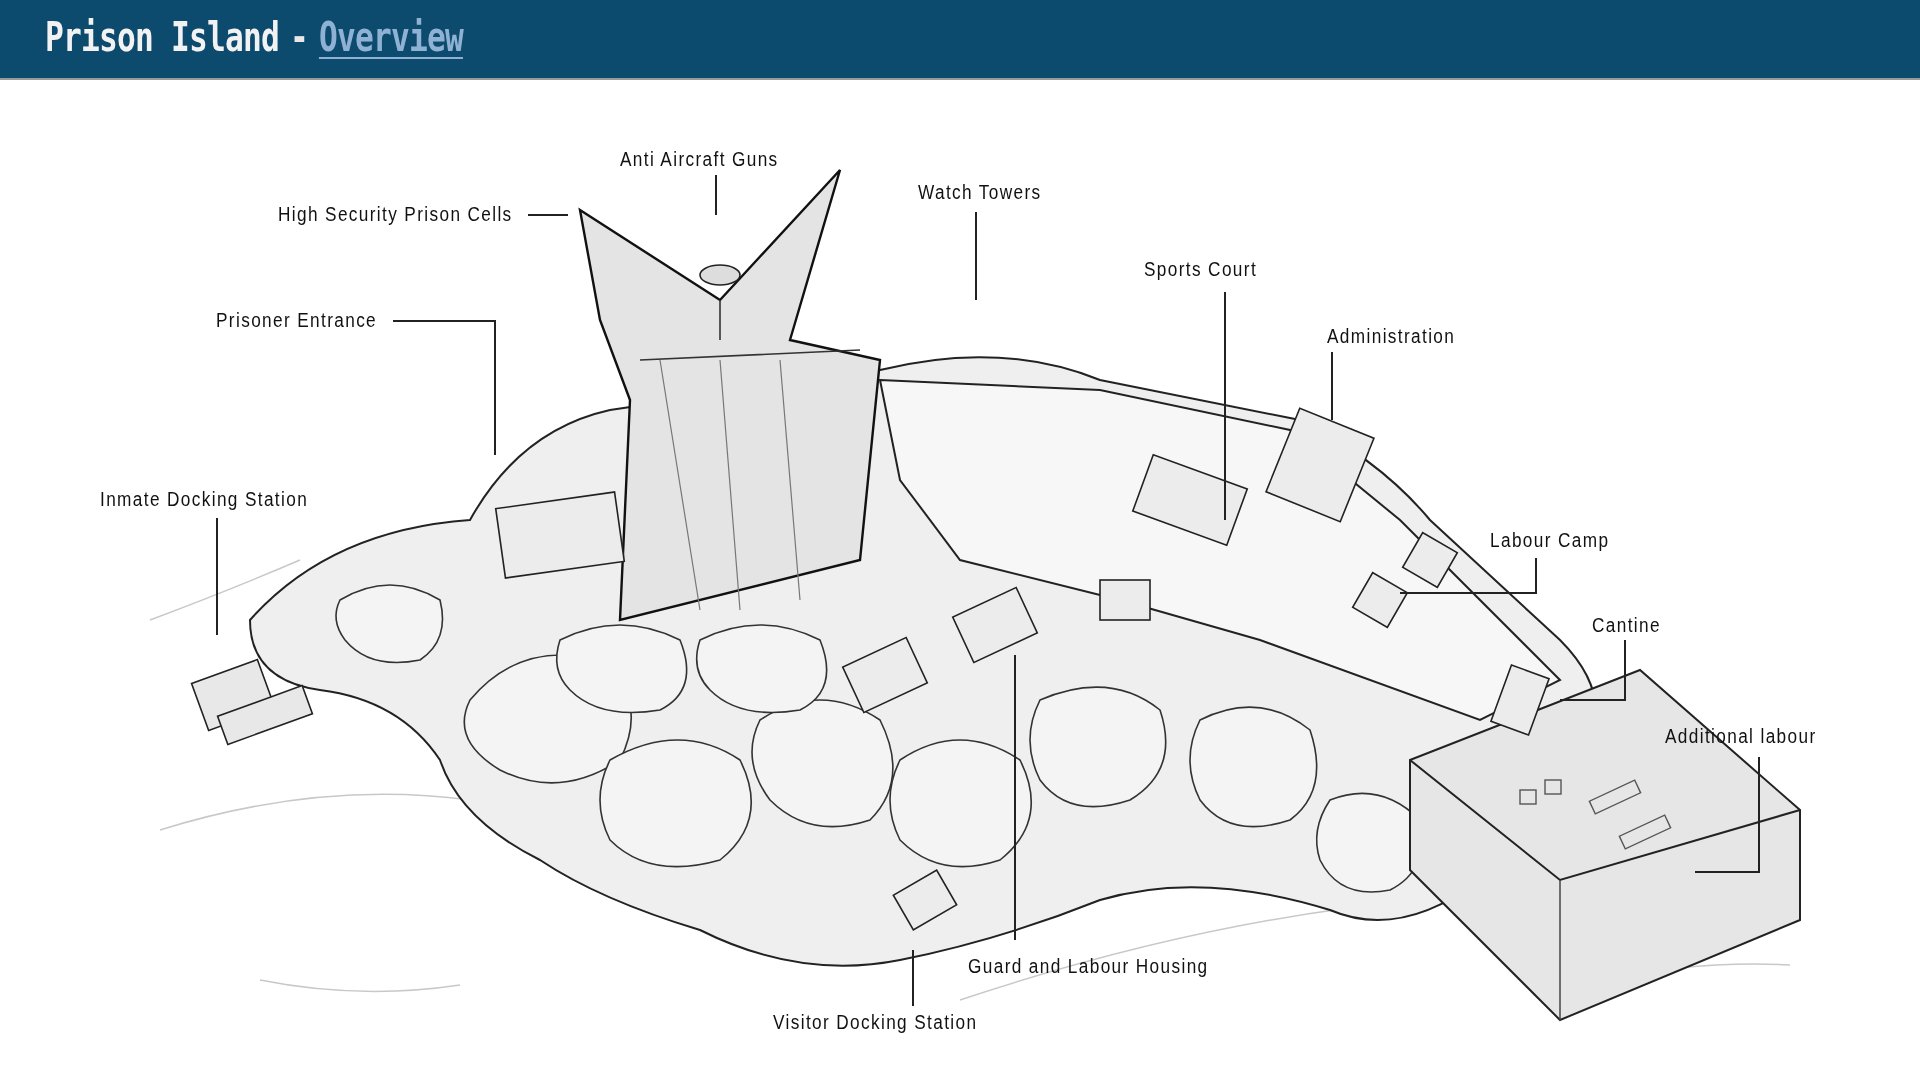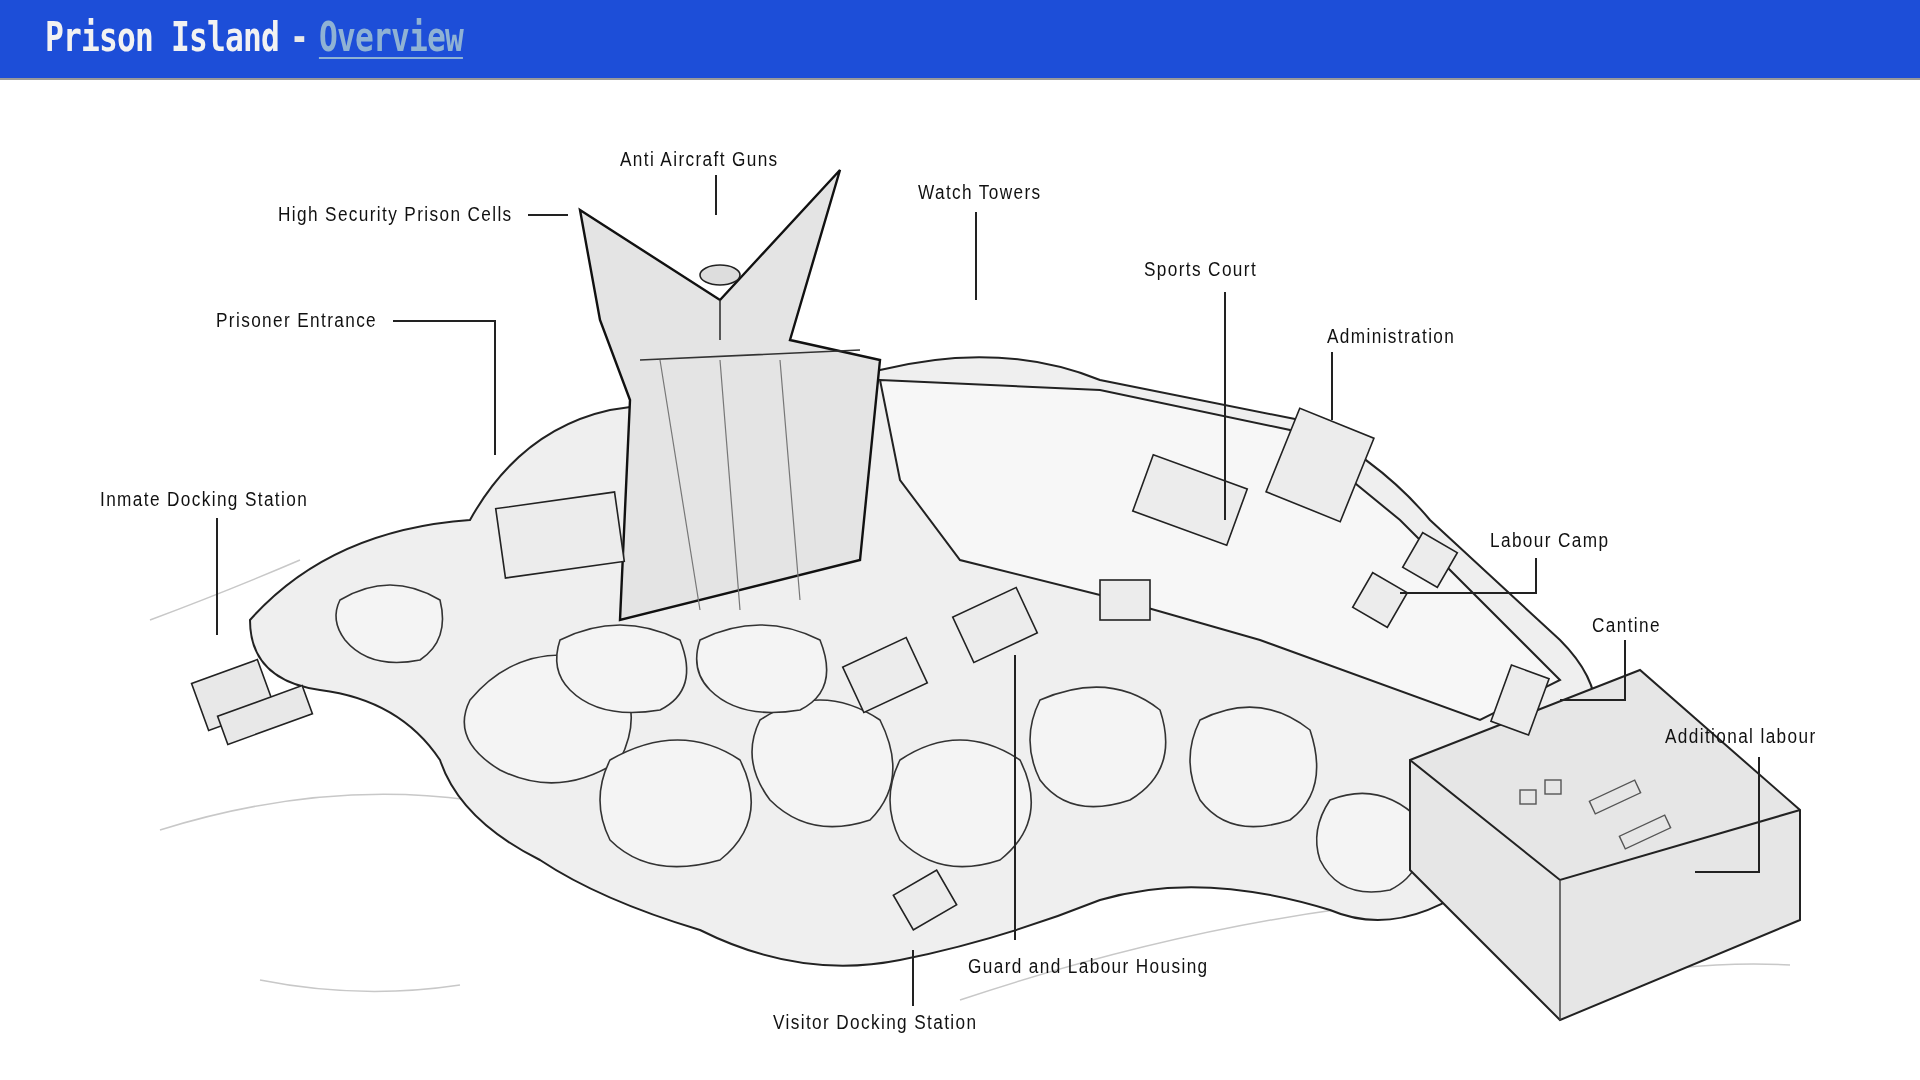--- a/index.html
+++ b/index.html
@@ -1,18 +1,18 @@
 <!DOCTYPE html>
 <html><head>
 <meta charset="utf-8">
 <style>
   html, body { margin:0; padding:0; }
   body { width:1920px; height:1080px; background:#ffffff; position:relative; overflow:hidden;
          font-family:"Liberation Sans", sans-serif; }
-  .header { position:absolute; left:0; top:0; width:1920px; height:78px; background:#1d4ed8; border-bottom:2px solid #9a9a9a; }
+  .header { position:absolute; left:0; top:0; width:1920px; height:78px; background:#0c4a6e; border-bottom:2px solid #9a9a9a; }
   .title { position:absolute; left:45px; top:14px; font-family:"DejaVu Sans Mono", monospace; font-weight:bold;
            font-size:40px; letter-spacing:-1px; transform:scaleX(0.78); transform-origin:left center; white-space:nowrap; }
   .title .main { color:#f2f2f2; }
   .title .sep { color:#e8e8e8; margin:0 14px; }
   .title .sub { color:#8fb2d4; text-decoration:underline; text-decoration-thickness:2px; text-underline-offset:6px; }
   .canvas { position:absolute; left:0; top:80px; width:1920px; height:1000px; }
   .label { position:absolute; font-family:"Liberation Sans", sans-serif; font-size:20px; color:#111;
            letter-spacing:1.6px; white-space:nowrap; transform:scaleX(0.86); transform-origin:left center; }
   svg.art { position:absolute; left:0; top:0; }
 </style>

